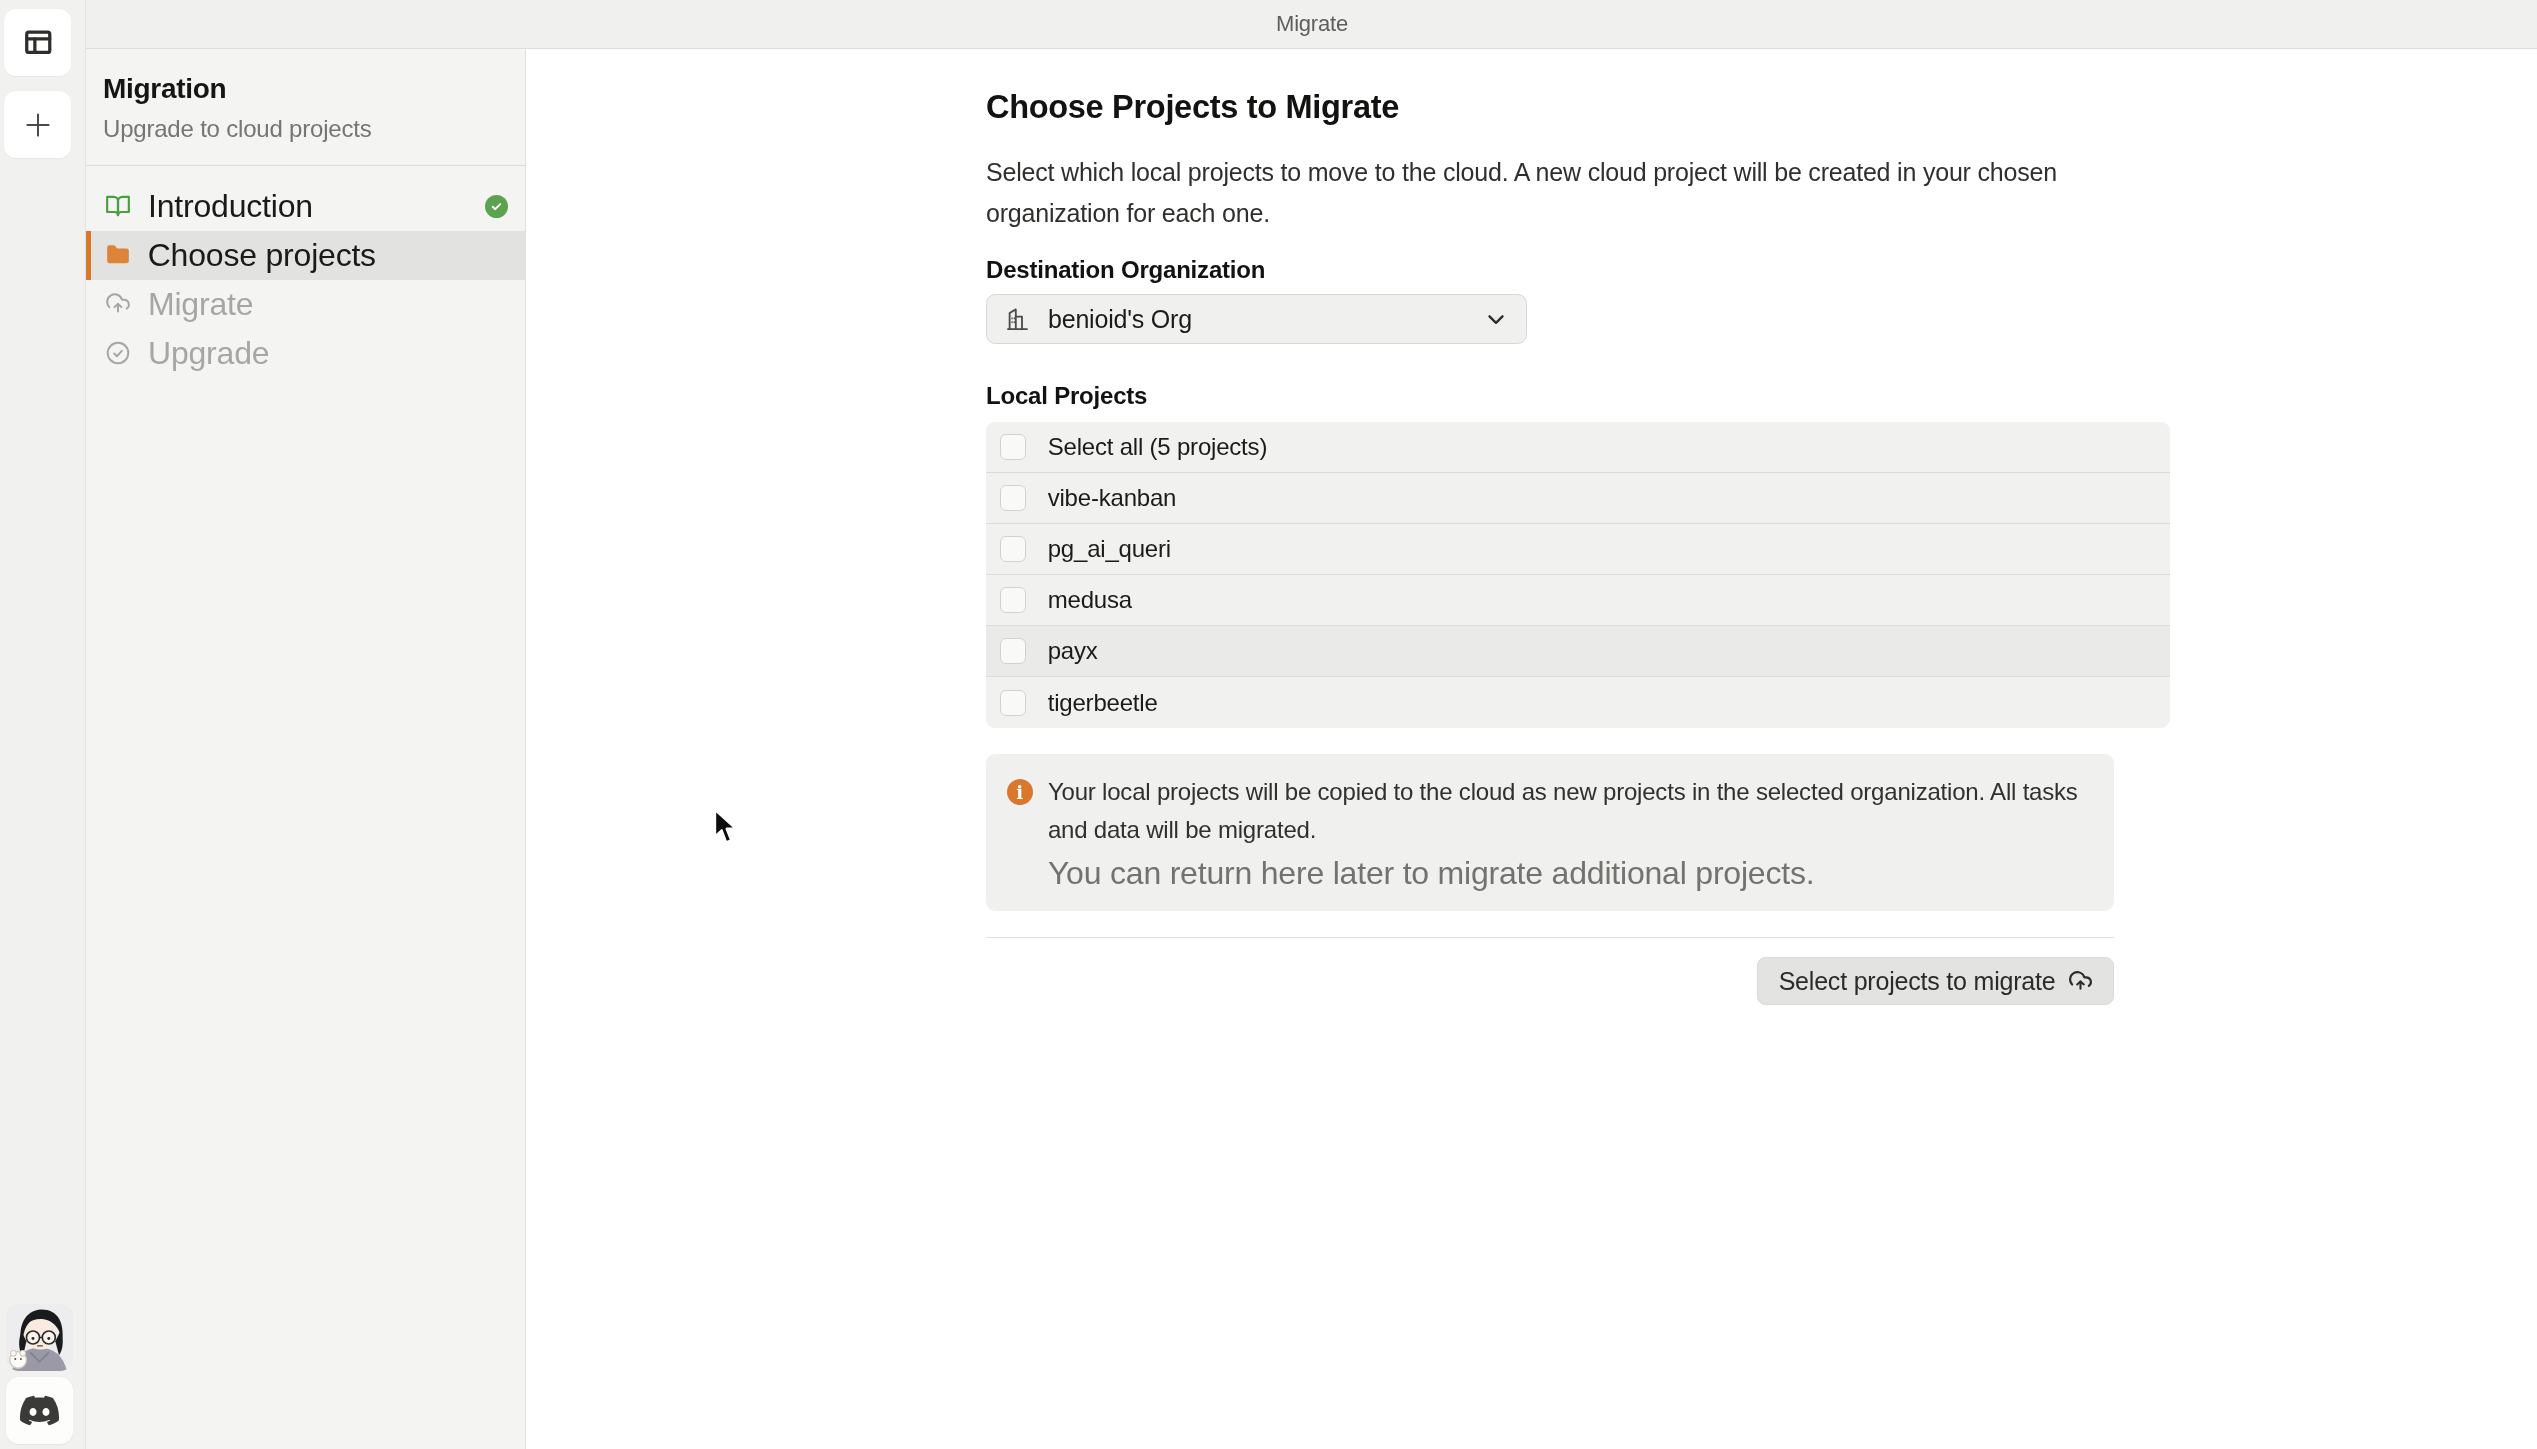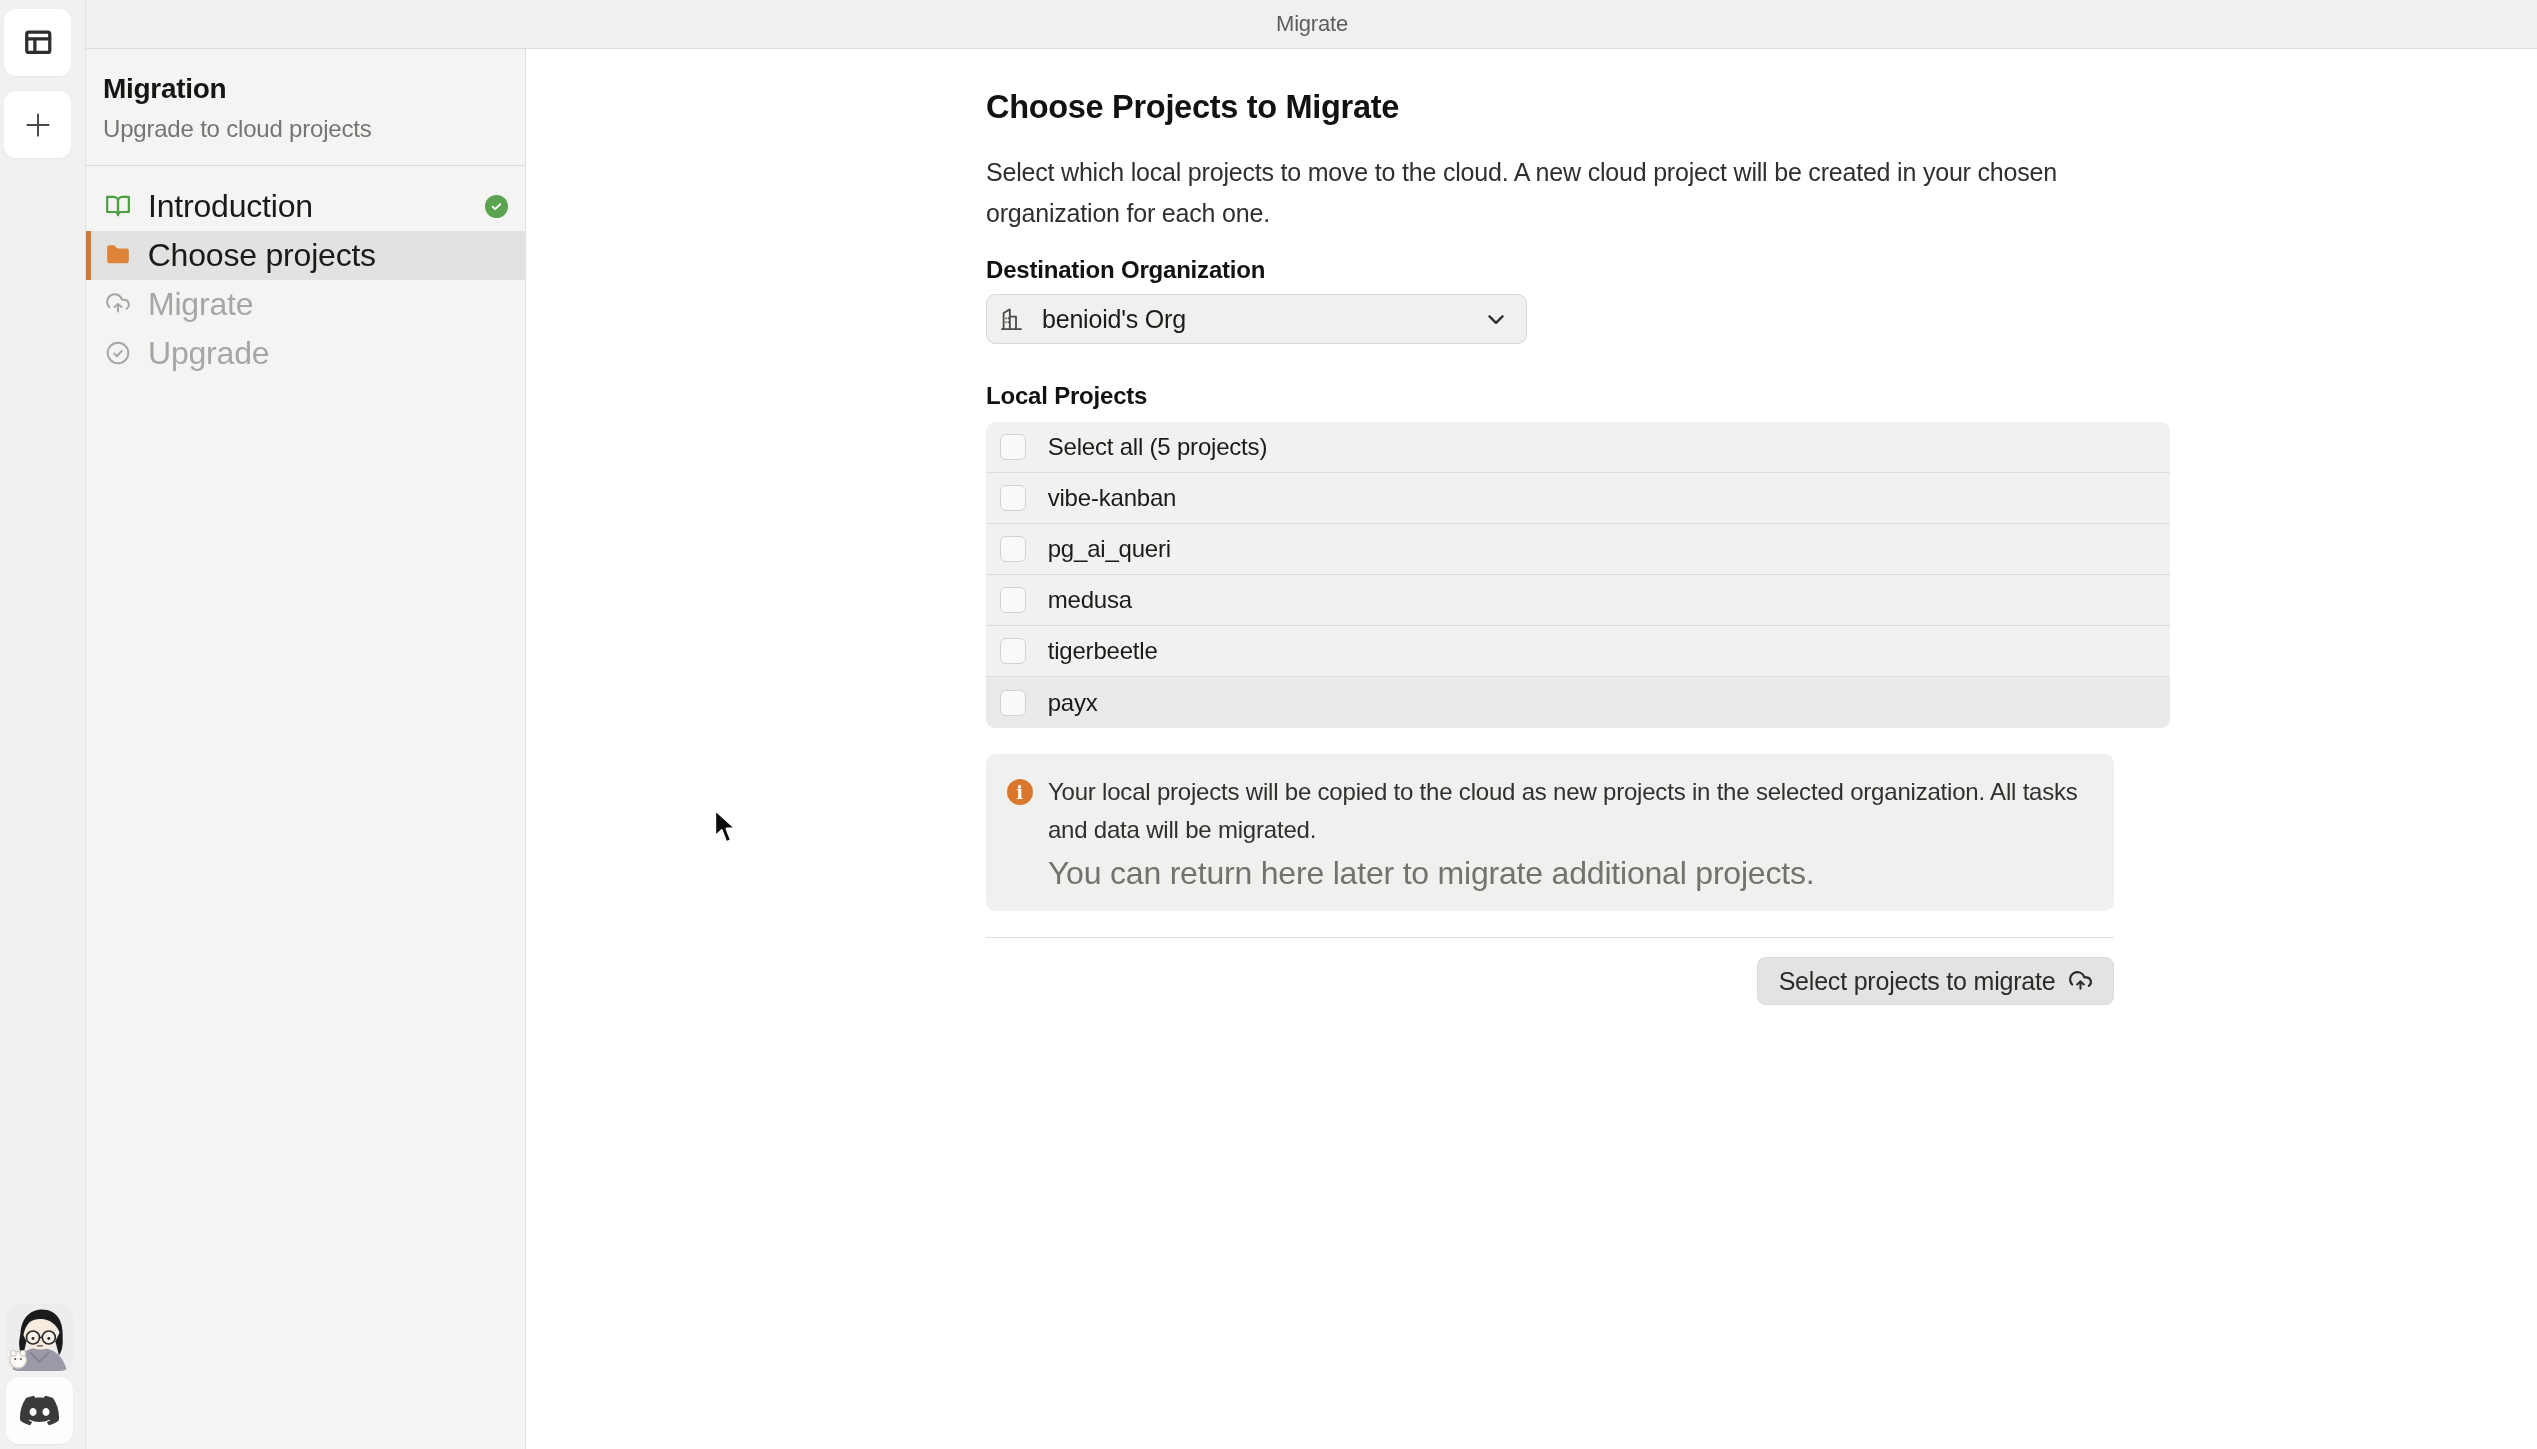--- a/index.html
+++ b/index.html
@@ -76,21 +76,21 @@
   .main { position:absolute; left:527px; top:49px; right:0; bottom:0; background:#ffffff; }
   .content { margin-left:459px; width:1128px; padding-top:39px; }
   h1.page-heading { font-size:32.5px; line-height:38px; font-weight:bold; color:#121210; letter-spacing:-0.3px; }
   .page-desc { margin-top:26px; font-size:25px; line-height:41px; color:#2f2f2d; max-width:1121px; }
   .field-label { margin-top:22px; font-size:24px; font-weight:bold; color:#121210; }
   .field-label.second { margin-top:38px; }
 
   .select-box {
     margin-top:10.3px; width:541px; height:50px;
     background:#f0f0ee; border:1.7px solid #d7d7d5; border-radius:9.4px;
-    display:flex; align-items:center; padding:0 11px; position:relative;
+    display:flex; align-items:center; padding:0 17px; position:relative;
   }
   .select-box .icn { width:27px; height:27px; display:flex; margin-right:17px; }
   .select-value { font-size:25px; color:#1b1b19; }
   .select-chevron { position:absolute; right:17px; width:26px; height:26px; display:flex; }
 
   .project-list {
     margin-top:12px; width:1184px; border-radius:9.4px; overflow:hidden;
     background:#f1f1ef;
   }
   .project-row {
@@ -288,27 +288,27 @@
           <span class="project-label">vibe-kanban</span>
         </div>
         <div class="project-row">
           <span class="checkbox"></span>
           <span class="project-label">pg_ai_queri</span>
         </div>
         <div class="project-row">
           <span class="checkbox"></span>
           <span class="project-label">medusa</span>
         </div>
+        <div class="project-row hovered">
+          <span class="checkbox"></span>
+          <span class="project-label">payx</span>
+        </div>
         <div class="project-row">
           <span class="checkbox"></span>
           <span class="project-label">tigerbeetle</span>
-        </div>
-        <div class="project-row hovered">
-          <span class="checkbox"></span>
-          <span class="project-label">payx</span>
         </div>
       </div>
 
       <div class="info-box">
         <span class="info-icon">i</span>
         <span class="info-texts">
           <span class="info-primary" style="display:block">Your local projects will be copied to the cloud as new projects in the selected organization. All tasks and data will be migrated.</span>
           <span class="info-secondary" style="display:block">You can return here later to migrate additional projects.</span>
         </span>
       </div>

